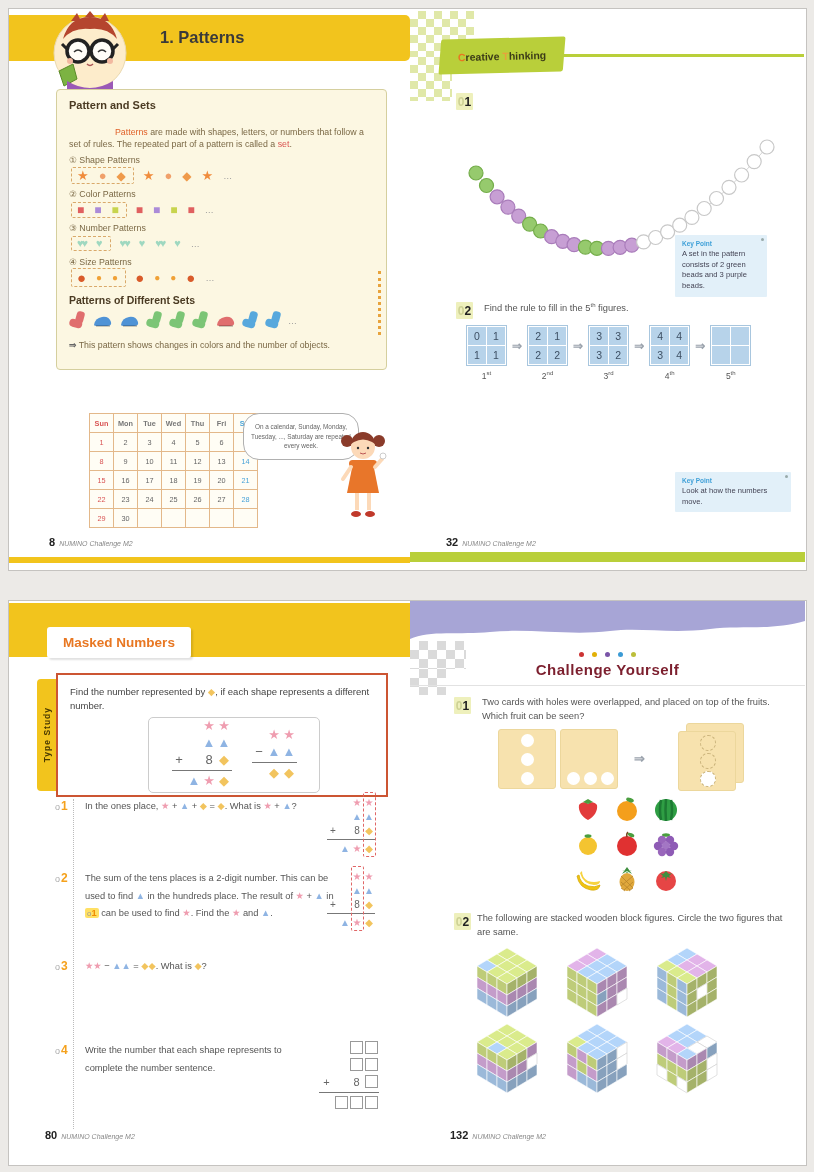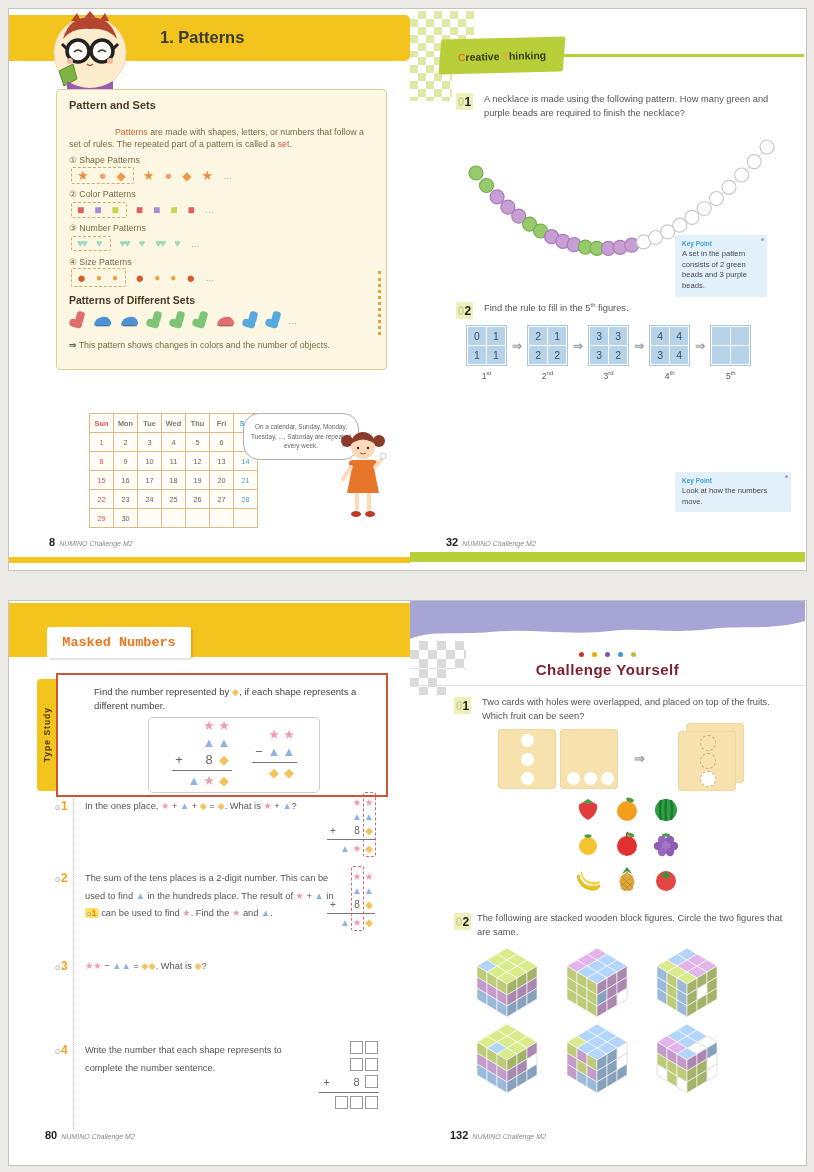--- a/index.html
+++ b/index.html
@@ -67,21 +67,21 @@
   .sqrow{display:flex;align-items:flex-start;}
   .sq-unit{display:flex;flex-direction:column;align-items:center;}
   .grid2{display:grid;grid-template-columns:18px 18px;grid-template-rows:18px 18px;gap:1px;background:#fff;border:1px solid #a8c6de;padding:1px;}
   .grid2 span{background:#b7d3ea;display:flex;align-items:center;justify-content:center;font-size:10.5px;color:#3d4f63;}
   .sq-label{font-size:8.5px;color:#555;margin-top:4px;}
   .sq-arrow{color:#9aa2ac;font-size:12px;font-weight:bold;margin:14px 5px 0;}
 
   .g-star{color:#ef9db0;} .g-tri{color:#8fb4e3;} .g-dia{color:#f2c45e;}
 
   .mn-titlebox{background:#fff;border-radius:3px;box-shadow:2px 2px 2px rgba(0,0,0,0.12);display:flex;align-items:center;justify-content:center;}
-  .mn-title{font-size:13.5px;font-weight:bold;color:#e87722;font-family:Liberation Mono, monospace;}
+  .mn-title{font-size:13.5px;font-weight:bold;color:#e87722;}
 
   .ts-tab{background:#f2c41d;border-radius:4px 0 0 4px;display:flex;align-items:center;justify-content:center;}
   .ts-tab span{writing-mode:vertical-rl;transform:rotate(180deg);font-size:8.5px;font-weight:bold;color:#4a3a00;letter-spacing:1px;}
   .ts-box{border:2px solid #cc5533;background:#fff;box-sizing:border-box;}
   .findtext{padding:10px 12px 0 12px;font-size:9.5px;line-height:1.5;color:#444;}
   .findbox{border:1px solid #ccc;border-radius:5px;display:flex;align-items:center;justify-content:center;gap:20px;}
 
   .stack{position:relative;display:inline-block;}
   .srow{display:flex;}
   .scell{display:flex;justify-content:center;align-items:center;}
@@ -360,21 +360,20 @@
     <div class="a checker-g" style="left:0;top:48px;width:42px;height:44px;"></div>
     <div class="a ctline" style="left:140px;top:45px;width:254px;"></div>
     <div class="a ctban" style="left:30px;top:29px;width:124px;height:35px;">
       <div class="tx"><span class="ct-c">C</span><span class="ct-r">reative </span><span class="ct-t">T</span><span class="ct-r">hinking</span></div>
     </div>
 
     <div class="a nbadge" style="left:46px;top:84px;">
         <span class="nb0">0</span>
         <span class="nb1">1</span>
       </div>
-    <div class="a qtext" style="left:74px;top:83px;width:292px;">A necklace is made using the following pattern. How many green and purple beads are required to finish the necklace?</div>
 
     <div class="a" style="left:52px;top:122px;"><svg width="330" height="170" viewBox="0 0 330 170">
           <polyline points="14.0,42.0 24.5,54.5 35.1,65.8 45.9,76.1 56.7,85.1 67.6,93.1 78.6,100.0 89.6,105.7 100.8,110.3 112.1,113.7 123.4,116.1 134.9,117.3 146.4,117.4 158.1,116.3 169.8,114.2 181.6,110.9 193.6,106.5 205.6,100.9 217.7,94.2 229.9,86.4 242.2,77.5 254.5,67.5 267.0,56.3 279.6,44.0 292.2,30.6 305.0,16.0" fill="none" stroke="#d5d5d5" stroke-width="1"></polyline>
           <circle cx="14.0" cy="42.0" r="7" fill="#96ca6d" stroke="#74ad4a" stroke-width="1.2"></circle>
           <circle cx="24.5" cy="54.5" r="7" fill="#96ca6d" stroke="#74ad4a" stroke-width="1.2"></circle>
           <circle cx="35.1" cy="65.8" r="7" fill="#c79fd4" stroke="#a97cba" stroke-width="1.2"></circle>
           <circle cx="45.9" cy="76.1" r="7" fill="#c79fd4" stroke="#a97cba" stroke-width="1.2"></circle>
           <circle cx="56.7" cy="85.1" r="7" fill="#c79fd4" stroke="#a97cba" stroke-width="1.2"></circle>
           <circle cx="67.6" cy="93.1" r="7" fill="#96ca6d" stroke="#74ad4a" stroke-width="1.2"></circle>
           <circle cx="78.6" cy="100.0" r="7" fill="#96ca6d" stroke="#74ad4a" stroke-width="1.2"></circle>
@@ -479,21 +478,21 @@
 
   <div class="page pl">
     <div class="a banner-y" style="left:0;top:2px;width:401px;height:54px;"></div>
     <div class="a mn-titlebox" style="left:38px;top:26px;width:144px;height:31px;">
       <span class="mn-title">Masked Numbers</span>
     </div>
 
     <div class="a ts-tab" style="left:28px;top:78px;width:19px;height:112px;">
         <span>Type Study</span>
       </div>
-    <div class="a ts-box" style="left:47px;top:72px;width:332px;height:124px;padding-left:24px;">
+    <div class="a ts-box" style="left:47px;top:72px;width:332px;height:124px;">
       <div class="findtext">Find the number represented by <span class="g-dia">◆</span>, if each shape represents a different number.</div>
       <div class="findbox a" style="left:90px;top:42px;width:170px;height:74px;">
         <div><div class="stack" style="font-size:13px"><div class="srow">
                 <span class="scell sop" style="width:15px;height:17px"></span>
                 <span class="scell sop" style="width:15px;height:17px"></span>
                 <span class="scell sop" style="width:15px;height:17px">
                   <span class="g-star">★</span>
                 </span>
                 <span class="scell sop" style="width:15px;height:17px">
                   <span class="g-star">★</span>

